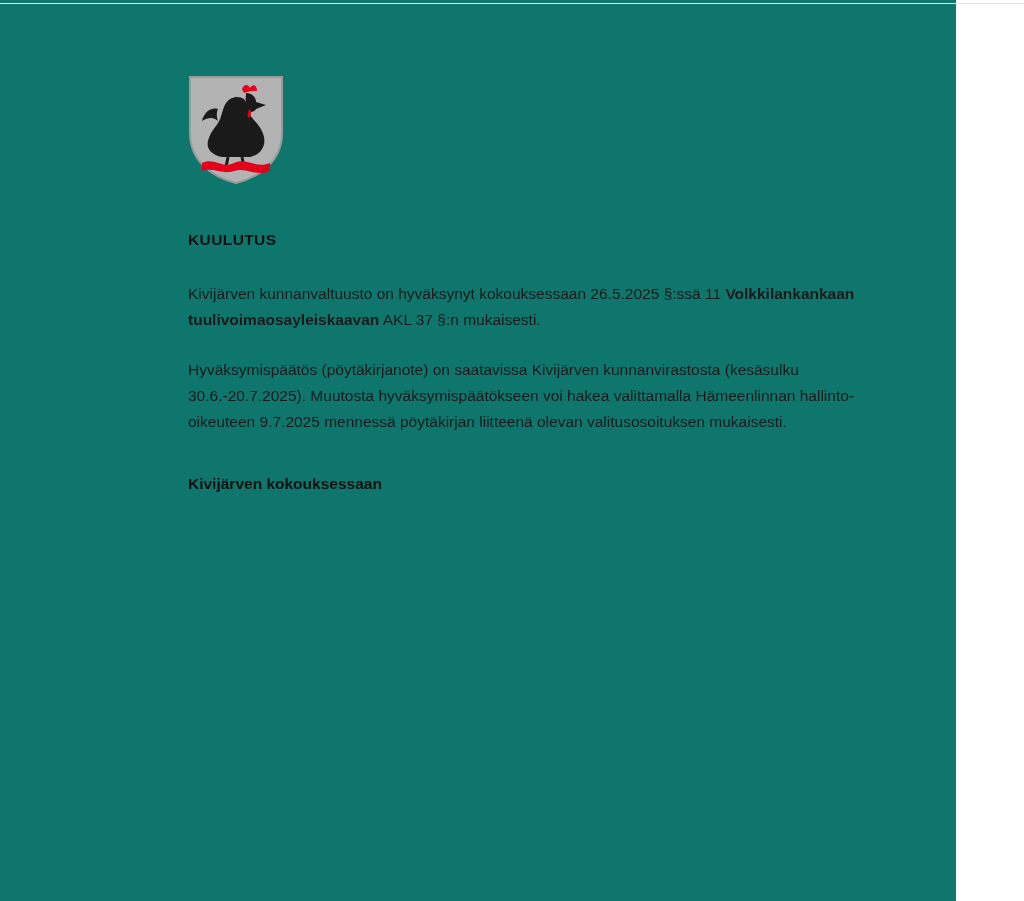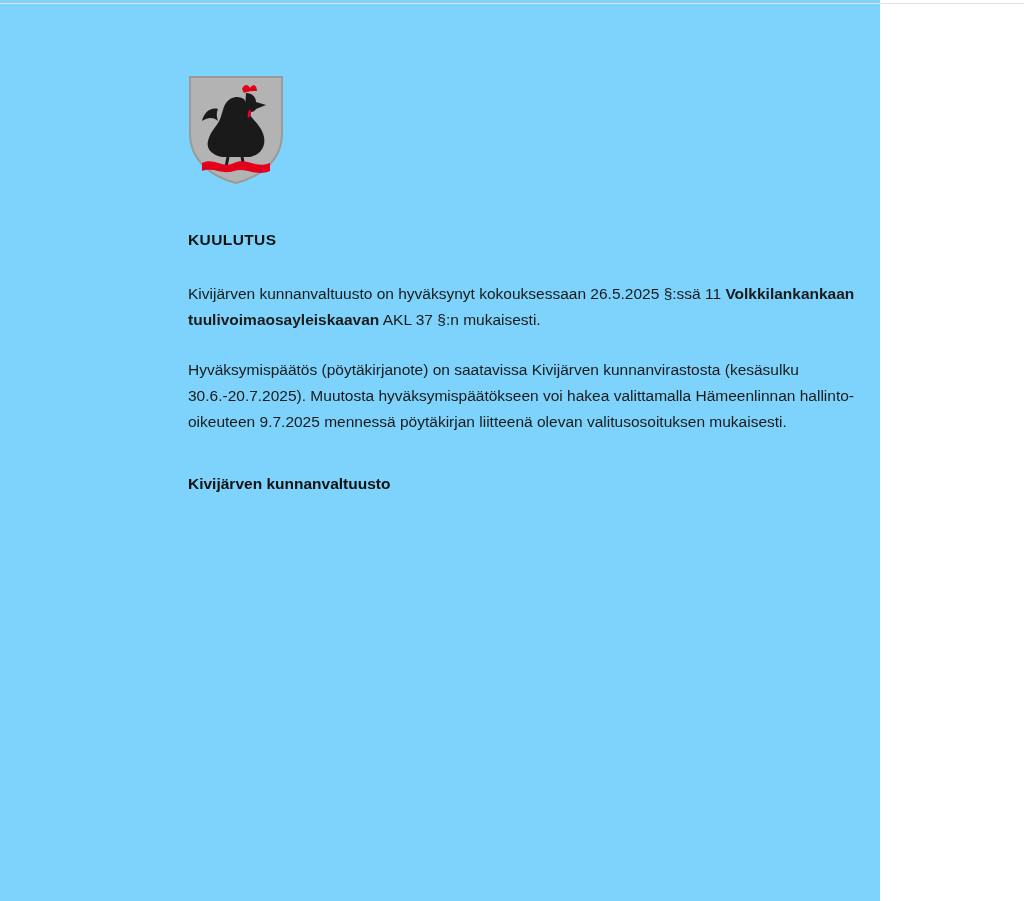--- a/index.html
+++ b/index.html
@@ -12,23 +12,23 @@
     height: 901px;
     position: relative;
     font-family: "Liberation Sans", sans-serif;
     color: #1a1a1a;
     overflow: hidden;
   }
   .page {
     position: absolute;
     top: 0;
     left: 0;
-    width: 880px;
+    width: 956px;
     height: 901px;
-    background: #7dd3fc;
+    background: #0f766e;
     box-sizing: border-box;
     padding-left: 40px;
   }
   .top-rule {
     position: absolute;
     top: 3px;
     left: 0;
     width: 1024px;
     height: 1px;
     background: #e3e3e3;
@@ -102,16 +102,16 @@
     <div class="doc-title">KUULUTUS</div>
 
     <p class="para tight">
       <span>Kivijärven kunnanvaltuusto on hyväksynyt kokouksessaan 26.5.2025 §:ssä 11 </span><span class="b">Volkkilankankaan tuulivoimaosayleiskaavan</span><span> AKL 37 §:n mukaisesti.</span>
     </p>
 
     <p class="para">
       <span>Hyväksymispäätös (pöytäkirjanote) on saatavissa Kivijärven kunnanvirastosta (kesäsulku 30.6.-20.7.2025). Muutosta hyväksymispäätökseen voi hakea valittamalla Hämeenlinnan hallinto-oikeuteen 9.7.2025 mennessä pöytäkirjan liitteenä olevan valitusosoituksen mukaisesti.</span>
     </p>
 
-    <div class="signature">Kivijärven kunnanvaltuusto</div>
+    <div class="signature">Kivijärven kokouksessaan</div>
 
   </div>
 </div>
 
 </body></html>

